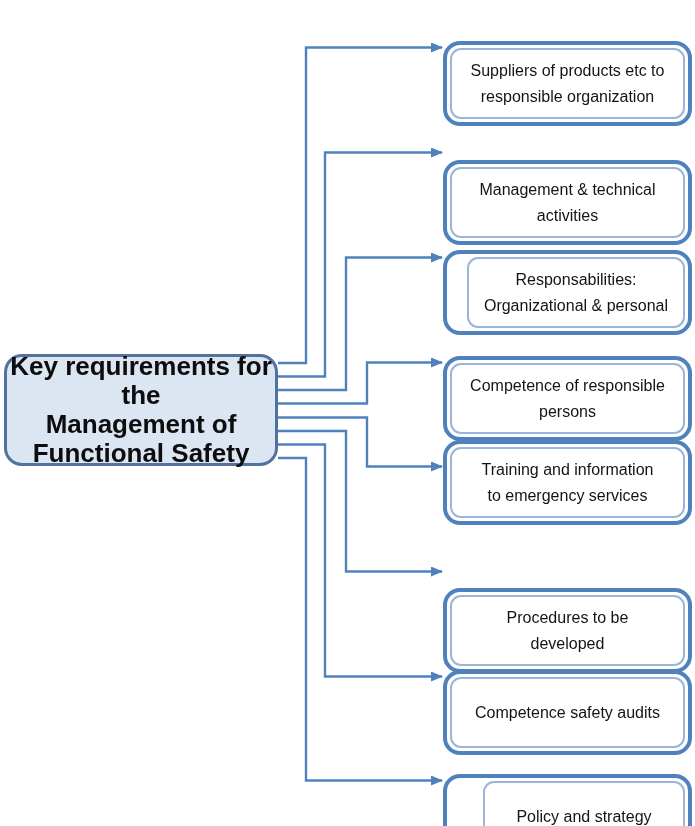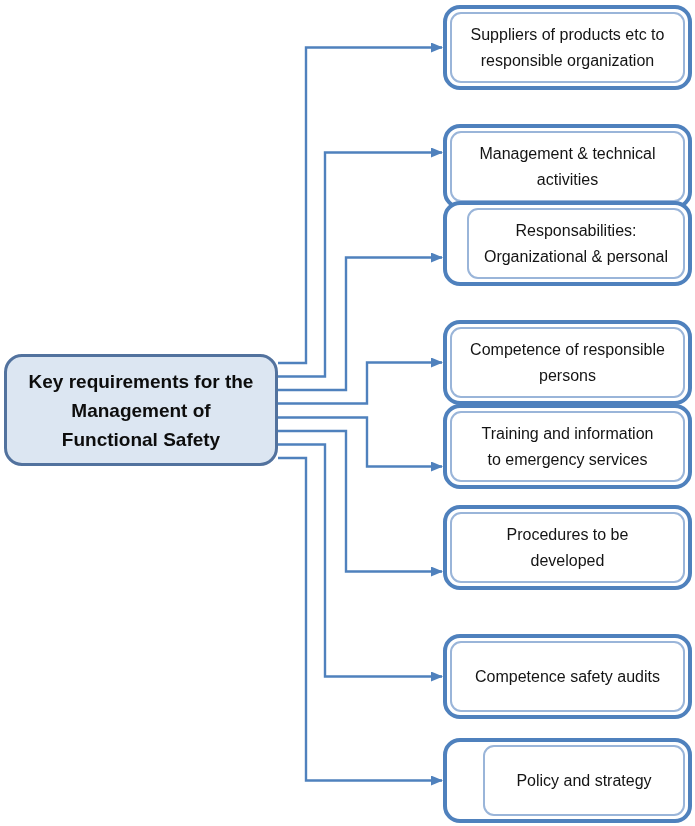--- a/index.html
+++ b/index.html
@@ -32,36 +32,37 @@
     box-sizing: border-box;
     background: #dce6f2;
     border: 3px solid #52729e;
     border-radius: 18px;
     display: flex;
     align-items: center;
     justify-content: center;
     text-align: center;
   }
   .hub-label {
-    font-size: 19px;
+    font-size: 26px;
     font-weight: bold;
     color: #0d0d0d;
     line-height: 29px;
     white-space: pre-line;
   }
   .node-box {
     position: absolute;
     left: 443px;
     width: 249px;
     height: 85px;
     box-sizing: border-box;
     background: #ffffff;
     border: 4px solid #4f81bd;
     border-radius: 17px;
     padding: 3px;
+    margin-top: 36px;
   }
   .node-inner {
     box-sizing: border-box;
     width: 100%;
     height: 100%;
     border: 2px solid #9ab5d9;
     border-radius: 11px;
     background: #ffffff;
     display: flex;
     align-items: center;
@@ -111,39 +112,39 @@
           <div class="node-label">Suppliers of products etc to
 responsible organization</div>
         </div>
       </div>
       <div class="node-box" style="top: 124px;">
         <div class="node-inner">
           <div class="node-label">Management &amp; technical
 activities</div>
         </div>
       </div>
-      <div class="node-box" style="top: 201px; padding-left: 20px;">
+      <div class="node-box" style="top: 214px; padding-left: 20px;">
         <div class="node-inner">
           <div class="node-label">Responsabilities:
 Organizational &amp; personal</div>
         </div>
       </div>
       <div class="node-box" style="top: 320px;">
         <div class="node-inner">
           <div class="node-label">Competence of responsible
 persons</div>
         </div>
       </div>
       <div class="node-box" style="top: 404px;">
         <div class="node-inner">
           <div class="node-label">Training and information
 to emergency services</div>
         </div>
       </div>
-      <div class="node-box" style="top: 505px;">
+      <div class="node-box" style="top: 552px;">
         <div class="node-inner">
           <div class="node-label">Procedures to be
 developed</div>
         </div>
       </div>
       <div class="node-box" style="top: 634px;">
         <div class="node-inner">
           <div class="node-label">Competence safety audits</div>
         </div>
       </div>

